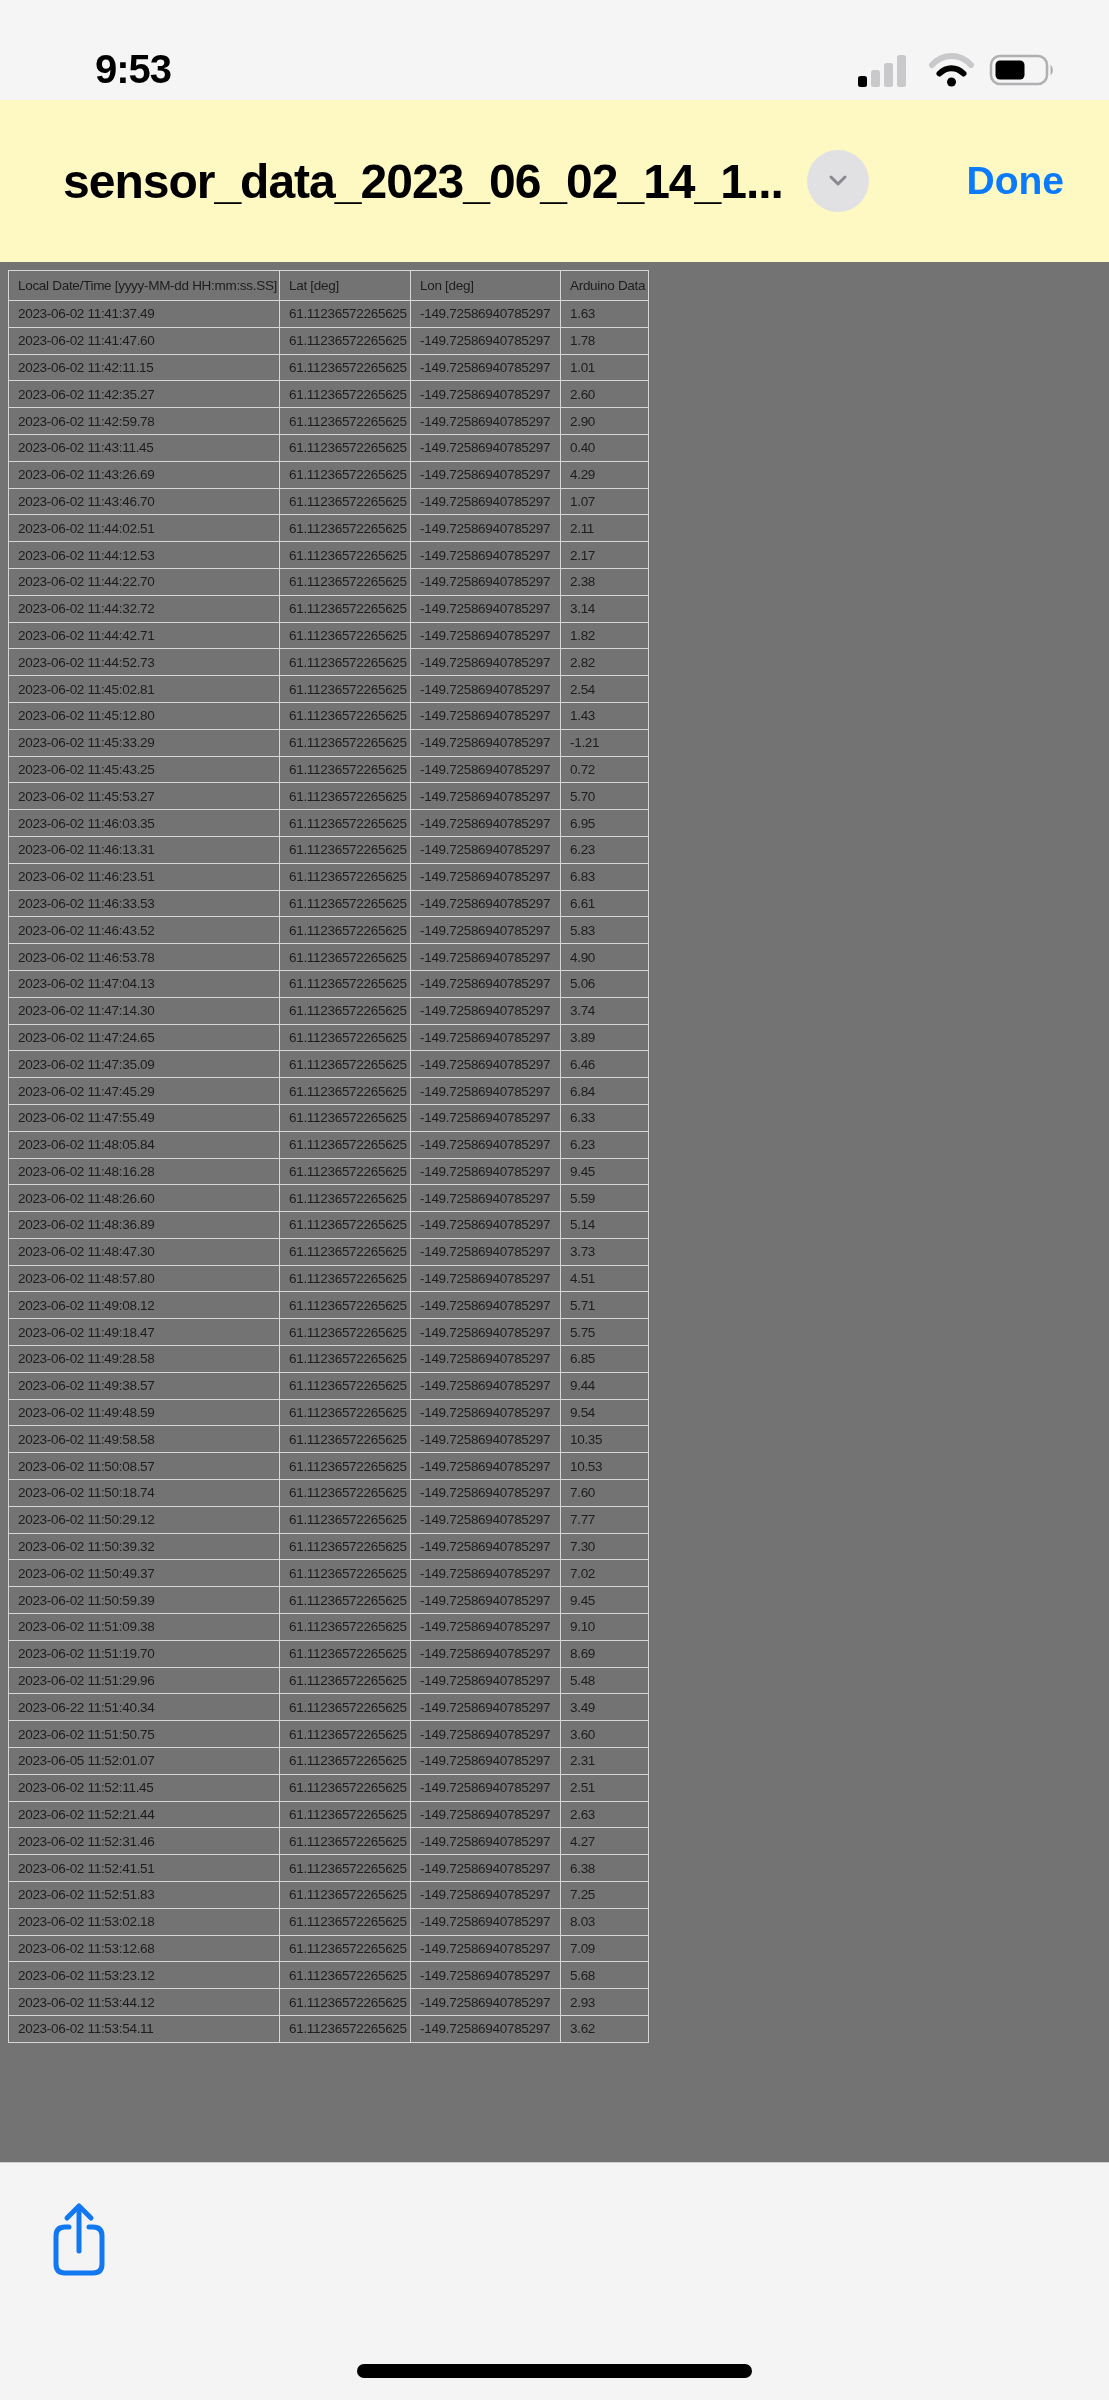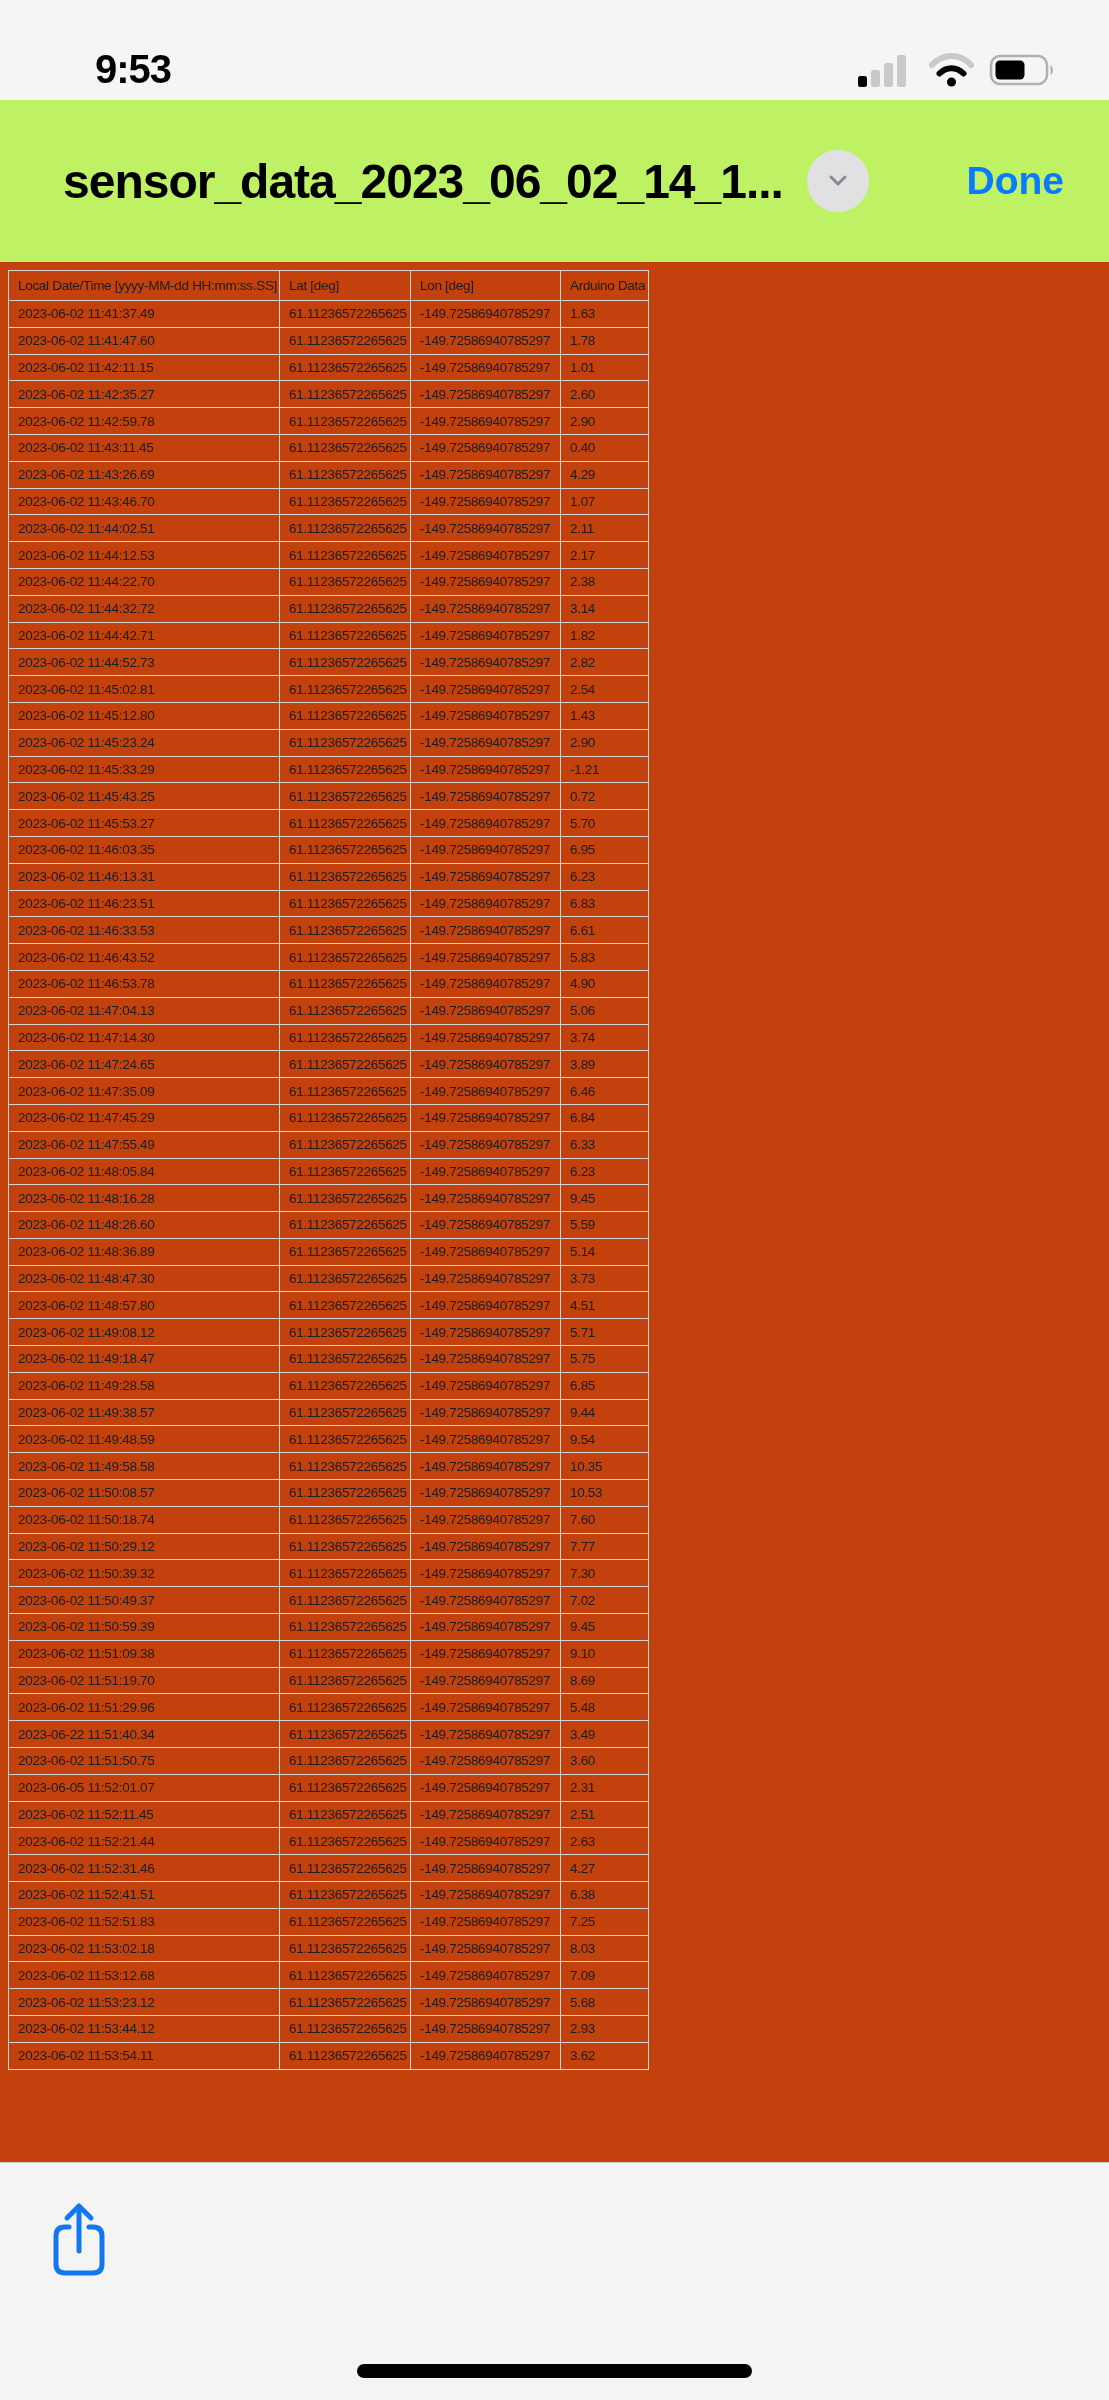--- a/index.html
+++ b/index.html
@@ -24,21 +24,21 @@
   .status-time {
     font-size: 40px;
     font-weight: 700;
     color: #000;
     letter-spacing: -1px;
   }
   .status-icons { display: flex; align-items: center; gap: 14px; }
   
   .nav-bar {
     height: 162px;
-    background: #bef264;
+    background: #fef9c3;
     display: flex;
     align-items: center;
     padding: 0 45px 0 63px;
   }
   .nav-title {
     font-size: 48px;
     font-weight: 700;
     color: #000;
     letter-spacing: -1px;
     white-space: nowrap;
@@ -61,21 +61,21 @@
     font-size: 39px;
     font-weight: 600;
     color: #0a7aff;
     cursor: pointer;
   }
   
   .content {
     position: absolute;
     top: 262px; left: 0; right: 0;
     height: 1901px;
-    background: #c2410c;
+    background: #737373;
     padding: 8px 0 0 8px;
     overflow: hidden;
   }
   table.csv {
     border-collapse: collapse;
     table-layout: fixed;
     width: 640px;
   }
   table.csv th, table.csv td {
     border: 1px solid #d6d6d6;
@@ -264,26 +264,20 @@
             <td>-149.72586940785297</td>
             <td>2.54</td>
           </tr>
           <tr>
             <td>2023-06-02 11:45:12.80</td>
             <td>61.11236572265625</td>
             <td>-149.72586940785297</td>
             <td>1.43</td>
           </tr>
           <tr>
-            <td>2023-06-02 11:45:23.24</td>
-            <td>61.11236572265625</td>
-            <td>-149.72586940785297</td>
-            <td>2.90</td>
-          </tr>
-          <tr>
             <td>2023-06-02 11:45:33.29</td>
             <td>61.11236572265625</td>
             <td>-149.72586940785297</td>
             <td>-1.21</td>
           </tr>
           <tr>
             <td>2023-06-02 11:45:43.25</td>
             <td>61.11236572265625</td>
             <td>-149.72586940785297</td>
             <td>0.72</td>

